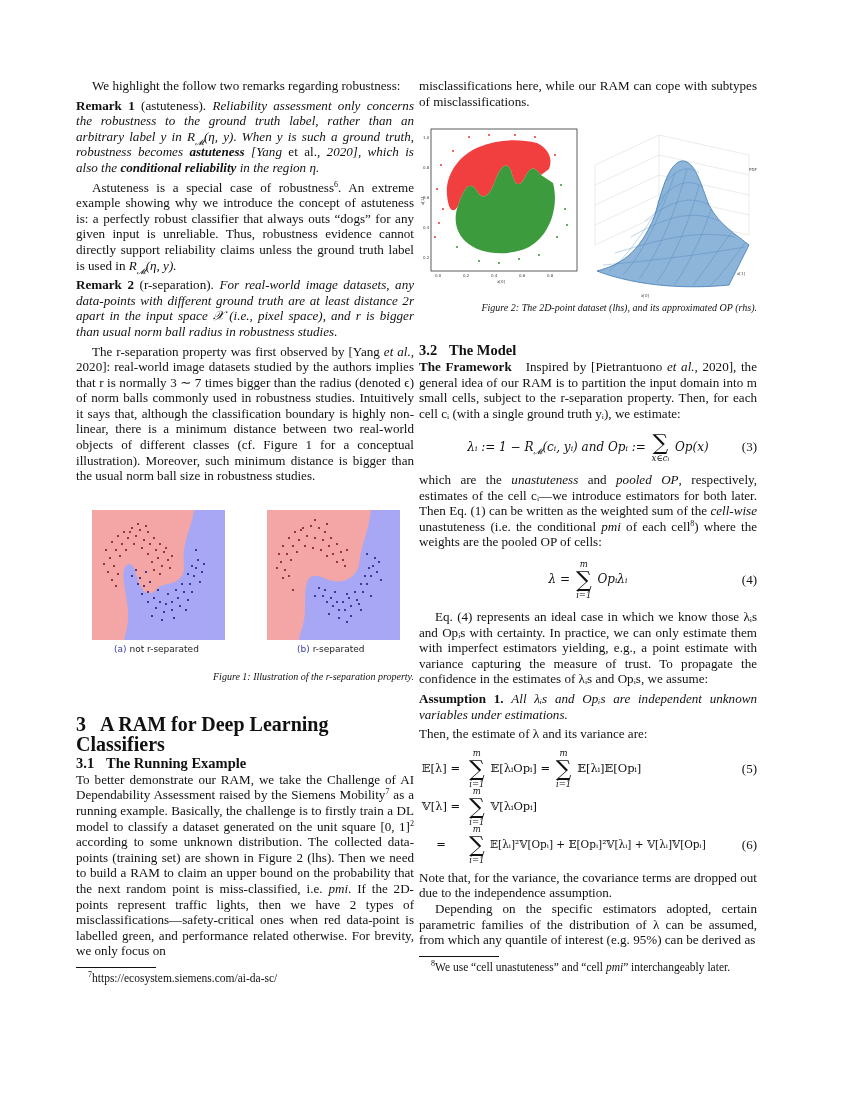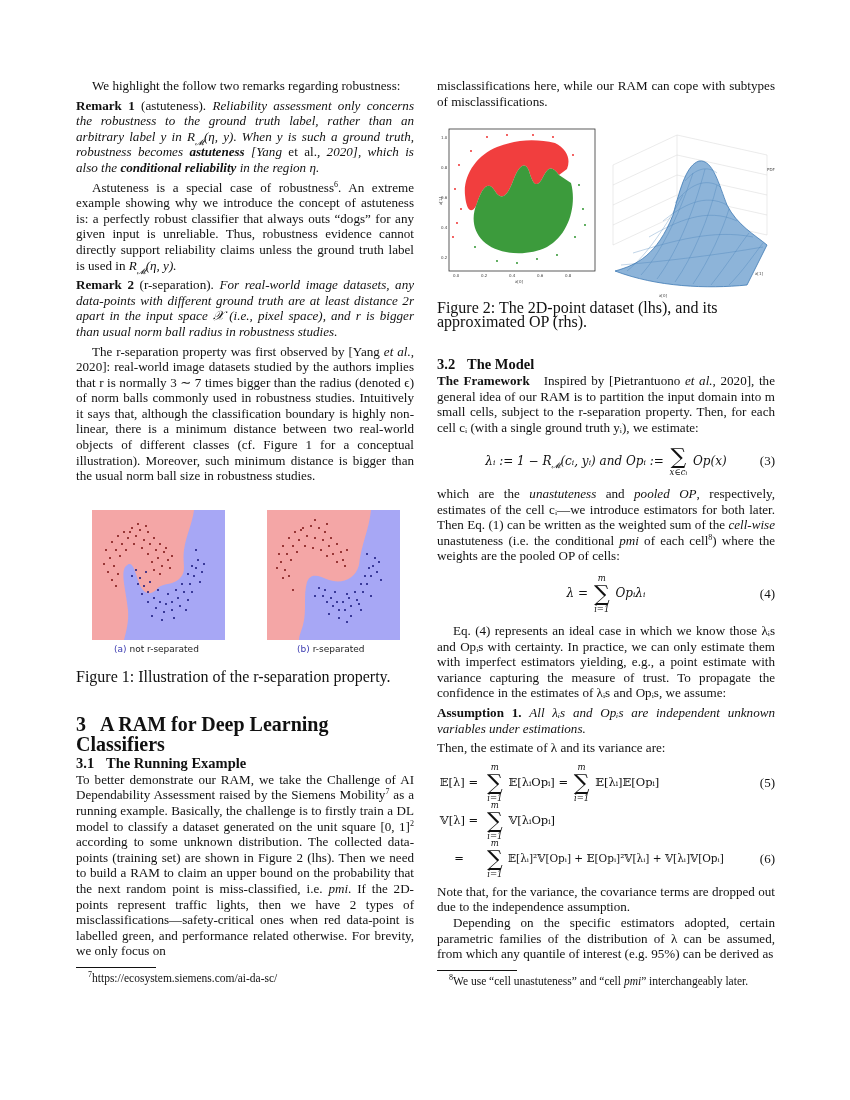--- a/index.html
+++ b/index.html
@@ -1,38 +1,38 @@
 <!DOCTYPE html>
 <html><head>
 <meta charset="utf-8">
 <style>
   html, body { margin: 0; padding: 0; background: #ffffff; }
   body { width: 850px; height: 1100px; position: relative; overflow: hidden;
          font-family: "Liberation Serif", serif; color: #111; }
   .col { position: absolute; top: 78px; width: 338px; font-size: 13.1px; line-height: 15.6px; }
   .col-left { left: 76px; }
-  .col-right { left: 437px; }
+  .col-right { left: 419px; }
   p { margin: 0; text-align: justify; hyphens: manual; }
   .indent { text-indent: 16px; }
   .gap { margin-top: 4px; }
   .it { font-style: italic; }
   .b { font-weight: bold; }
   .math { font-family: "DejaVu Serif", serif; font-style: italic; font-size: 12px; }
   sup { font-size: 8px; line-height: 0; vertical-align: super; }
   sub { font-size: 8px; line-height: 0; }
   h2.sec { font-size: 20px; font-weight: bold; margin: 0; line-height: 20px; }
   h3.sub { font-size: 14.5px; font-weight: bold; margin: 0; line-height: 18px; }
   .sec-num { display: inline-block; width: 24px; }
   .sub-num { display: inline-block; width: 30px; }
   .figure1 { position: relative; height: 160px; margin-top: 26px; }
   .panel { position: absolute; top: 0; width: 133px; height: 158px; }
   .panel svg { display: block; }
   .subcap { position: absolute; top: 132px; font-family: "DejaVu Sans", sans-serif; font-size: 9px; color: #222; white-space: nowrap; }
   .subcap .lbl { color: #3a3ab0; }
-  .caption { text-align: left; font-size: 16px; line-height: 14px; }
+  .caption { text-align: right; font-size: 10px; line-height: 14px; font-style: italic; }
   .fn-rule { width: 80px; border-top: 1px solid #111; margin: 8px 0 4px 0; }
   .fn { font-size: 11.5px; line-height: 13.5px; text-align: justify; }
   .fn-indent { text-indent: 12px; }
   .eq { position: relative; text-align: center; margin: 10px 0; }
   .eqnum { position: absolute; right: 0; top: 50%; transform: translateY(-50%); font-style: normal; font-family: "Liberation Serif", serif; font-size: 13px; }
   .sum { display: inline-flex; flex-direction: column; align-items: center; vertical-align: middle; line-height: 1; margin: 0 2px; }
   .sum .sig { font-size: 22px; font-style: normal; line-height: 22px; }
   .sum .lim { font-size: 8.5px; font-style: italic; }
   .fig2 { position: relative; height: 176px; margin-top: 16px; }
   .eqblock { margin: 8px 0 6px 0; font-family: "DejaVu Serif", serif; font-size: 11.5px; }

